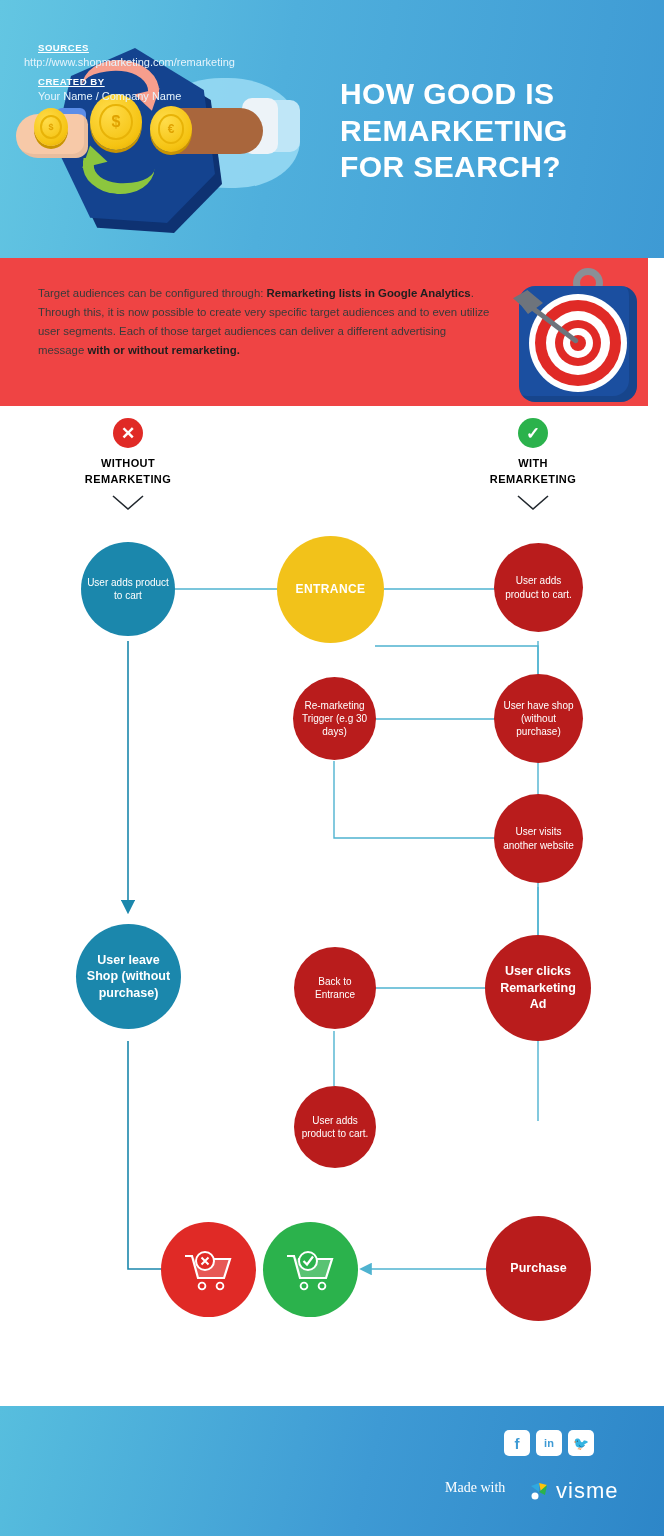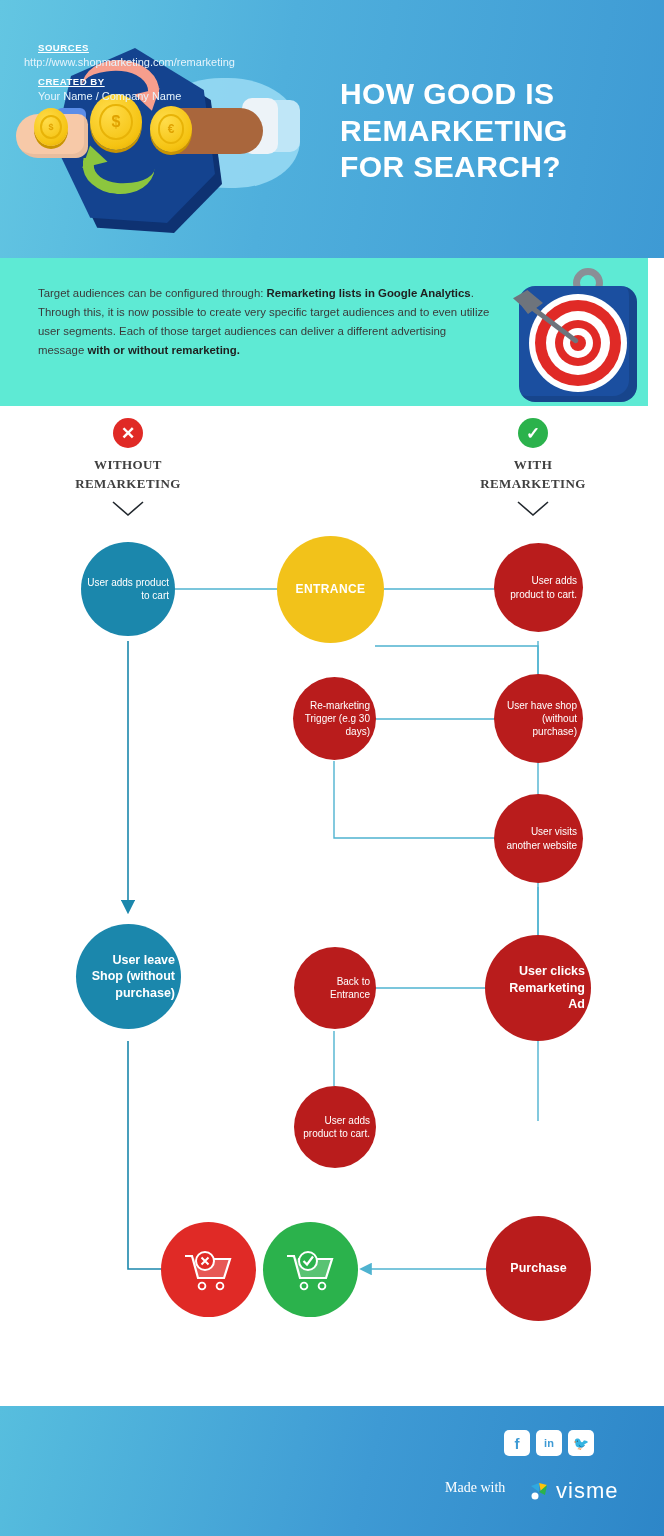--- a/index.html
+++ b/index.html
@@ -75,21 +75,21 @@
 
   .header-title {
     position:absolute; right:24px; top:76px; width:300px;
     color:#ffffff; font-size:30px; line-height:1.22;
     font-weight:bold; letter-spacing:.4px; text-align:left;
   }
 
   
   .banner {
     position:absolute; left:0; top:258px; width:648px; height:148px;
-    background:#5eead4; overflow:hidden;
+    background:#ef4444; overflow:hidden;
   }
   .banner-text {
     position:absolute; left:38px; top:26px; width:452px;
     font-size:11.4px; line-height:1.66; color:#3A3A3A;
   }
   .banner-text b { color:#1F1F1F; }
   
   .target-wrap { position:absolute; left:505px; top:6px; width:150px; height:142px; }
   .target-board {
     position:absolute; left:14px; top:22px; width:118px; height:116px;
@@ -124,29 +124,29 @@
 
   .col-head { position:absolute; text-align:center; width:200px; }
   .col-head .badge {
     width:30px; height:30px; border-radius:50%; margin:0 auto 8px auto;
     display:flex; align-items:center; justify-content:center;
     color:#ffffff; font-size:17px; font-weight:bold; line-height:1;
   }
   .badge-x { background:#E02A26; }
   .badge-check { background:#2BB24C; }
   .col-head .lbl {
-    font-size:13px; font-weight:bold; color:#404040;
-    letter-spacing:.4px; line-height:1.45;font-family:Liberation Serif, serif;
+    font-size:11px; font-weight:bold; color:#000000;
+    letter-spacing:.4px; line-height:1.45;
   }
   .chev { margin:6px auto 0 auto; width:34px; height:17px; }
 
   .node {
     position:absolute; border-radius:50%;
     display:flex; align-items:center; justify-content:center;
-    text-align:right; color:#ffffff; padding:6px;
+    text-align:center; color:#ffffff; padding:6px;
   }
   .n-dark { background:#1B87AC; }
   .n-light { background:#b91c1c; }
   .n-yellow { background:#F2C21A; }
   .n-red { background:#E02A26; }
   .n-green { background:#2BB24C; }
   .t-small { font-size:10px; line-height:1.32; }
   .t-bold-sm { font-size:12.5px; line-height:1.32; font-weight:bold; }
   .t-bold-lg { font-size:12px; line-height:1.3; font-weight:bold; letter-spacing:.4px; }
 

